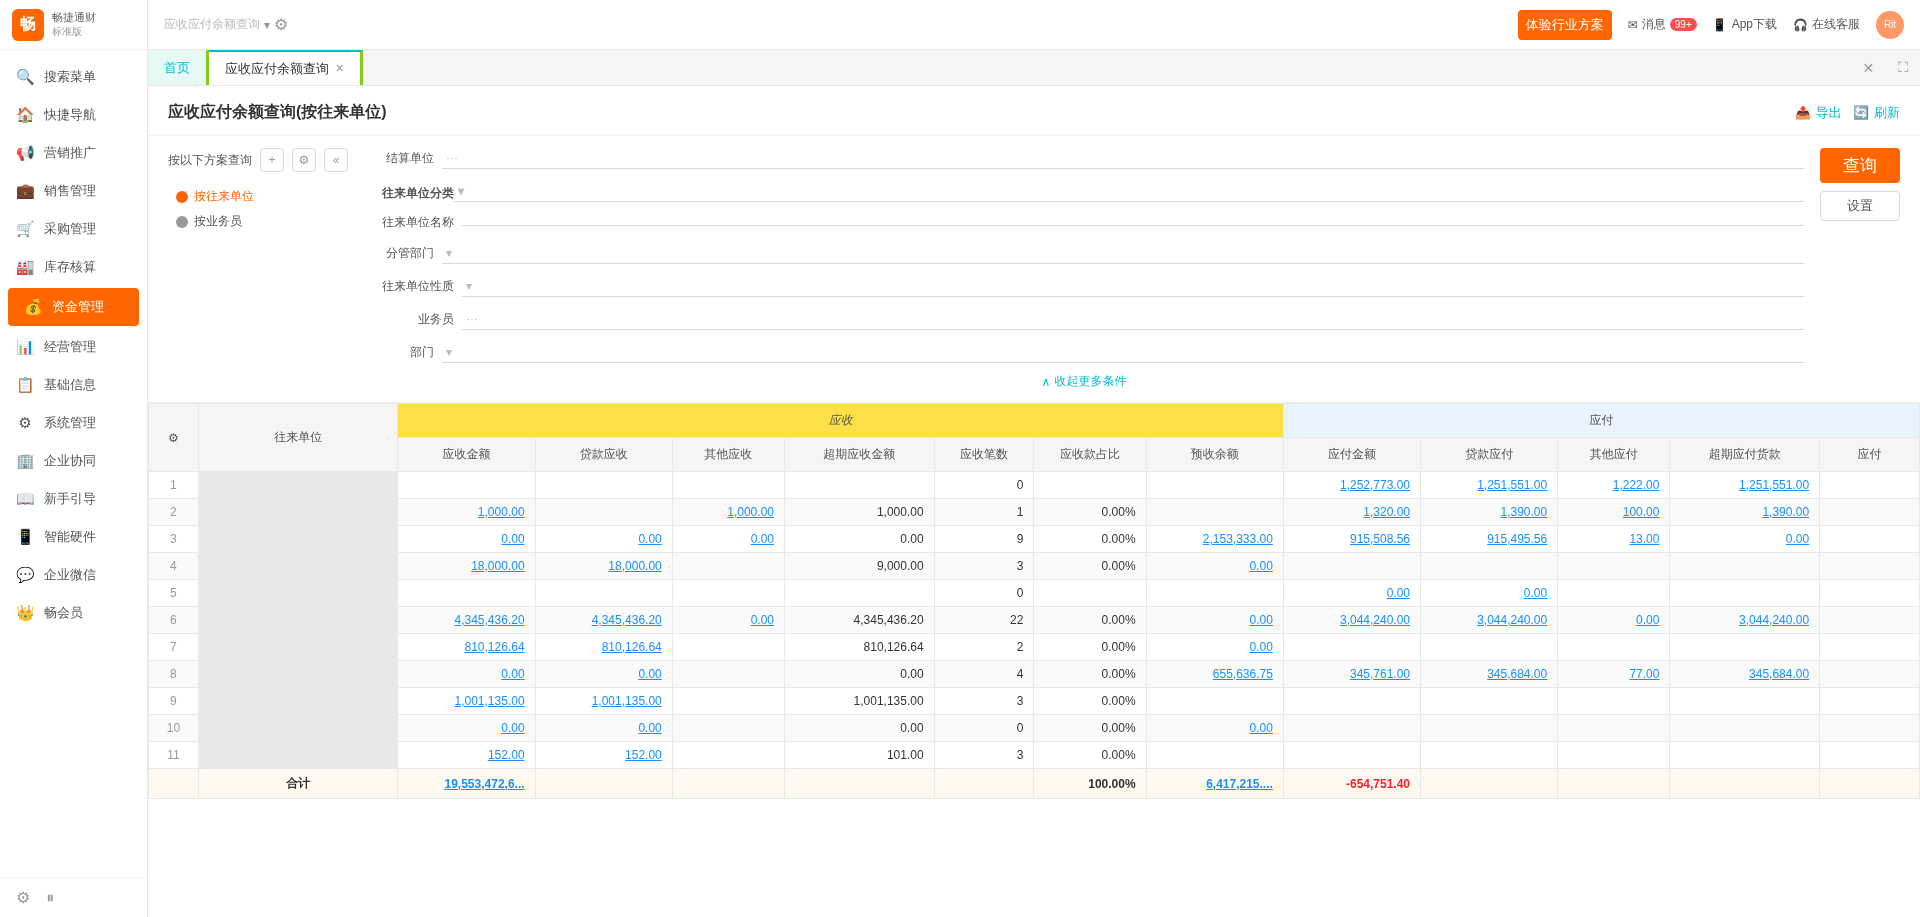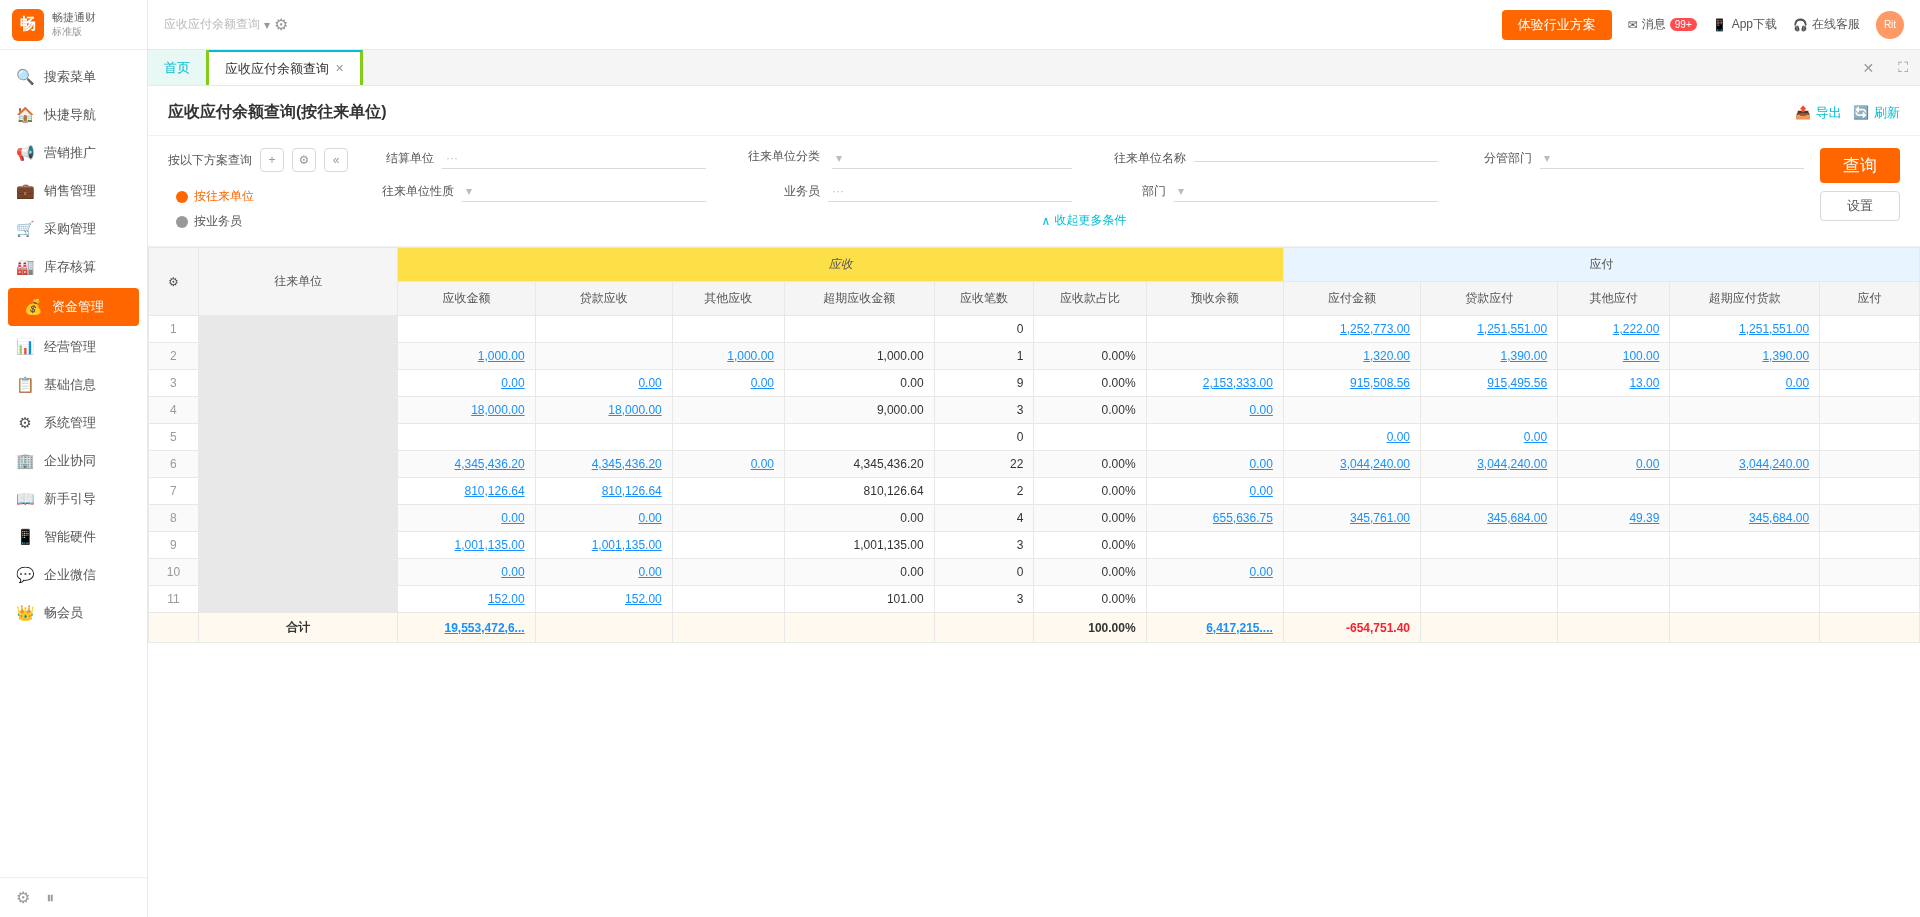--- a/index.html
+++ b/index.html
@@ -41,21 +41,21 @@
     .header {
       position: fixed; left: 148px; top: 0; right: 0; height: 50px;
       background: #fff; border-bottom: 1px solid #e8e8e8;
       display: flex; align-items: center; padding: 0 16px;
       z-index: 100;
     }
     .header-breadcrumb { display: flex; align-items: center; gap: 4px; color: #999; font-size: 12px; flex: 1; }
     .header-actions { display: flex; align-items: center; gap: 16px; }
     .header-btn-orange {
       background: #ff6600; color: #fff; border: none; border-radius: 4px;
-      padding: 6px 16px; cursor: pointer; font-size: 13px;
+      padding: 6px 8px; cursor: pointer; font-size: 13px;
     }
     .header-action-item { display: flex; align-items: center; gap: 4px; color: #555; cursor: pointer; font-size: 12px; }
     .badge {
       background: #ff4d4f; color: #fff; border-radius: 10px;
       font-size: 10px; padding: 1px 5px; min-width: 16px; text-align: center;
     }
     .gear-icon { color: #999; cursor: pointer; font-size: 16px; }
     .user-avatar { width: 28px; height: 28px; background: #ddd; border-radius: 50%; }
 
     
@@ -296,29 +296,29 @@
           <span style="width:12px;height:12px;background:#ff6600;border-radius:50%;display:inline-block;"></span>
           <span>按往来单位</span>
         </div>
         <div class="scheme-option">
           <span style="width:12px;height:12px;background:#999;border-radius:50%;display:inline-block;"></span>
           <span>按业务员</span>
         </div>
       </div>
 
       <div style="flex:1;">
-        <div style="display:grid;grid-template-columns:1fr 1fr 1fr 1fr;gap:12px 24px;align-items:center;margin-bottom:10px;">
+        <div style="display:grid;grid-template-columns:1fr;gap:12px 24px;align-items:center;margin-bottom:10px;">
 
           <div style="display:flex;align-items:center;gap:8px;">
             <span style="color:#555;font-size:12px;white-space:nowrap;width:70px;text-align:right;">结算单位</span>
             <div class="field-input" style="flex:1;cursor:pointer;">
               <span style="color:#bbb;">···</span>
             </div>
           </div>
-          <div style="display:flex;align-items:flex-start;gap:12px;">
+          <div style="display:flex;align-items:flex-end;gap:0;font-weight:bold;">
             <span style="color:#555;font-size:12px;white-space:nowrap;width:90px;text-align:right;">往来单位分类</span>
             <div class="field-input" style="flex:1;cursor:pointer;">
               <span style="color:#bbb;">▾</span>
             </div>
           </div>
           <div style="display:flex;align-items:center;gap:8px;">
             <span style="color:#555;font-size:12px;white-space:nowrap;width:90px;text-align:right;">往来单位名称</span>
             <div class="field-input" style="flex:1;cursor:pointer;"></div>
           </div>
 
@@ -523,21 +523,21 @@
             <td style="background: rgb(232, 232, 232); color: rgb(232, 232, 232); border-radius: 3px;">████████</td>
             <td style="text-align: right; color: rgb(24, 144, 255); text-decoration: underline; cursor: pointer;">0.00</td>
             <td style="text-align: right; color: rgb(24, 144, 255); text-decoration: underline; cursor: pointer;">0.00</td>
             <td style="text-align: right;"></td>
             <td style="text-align: right;">0.00</td>
             <td style="text-align: right;">4</td>
             <td style="text-align: right;">0.00%</td>
             <td style="text-align: right; color: rgb(24, 144, 255); text-decoration: underline; cursor: pointer;">655,636.75</td>
             <td style="text-align: right; color: rgb(24, 144, 255); text-decoration: underline; cursor: pointer;">345,761.00</td>
             <td style="text-align: right; color: rgb(24, 144, 255); text-decoration: underline; cursor: pointer;">345,684.00</td>
-            <td style="text-align: right; color: rgb(24, 144, 255); text-decoration: underline; cursor: pointer;">49.39</td>
+            <td style="text-align: right; color: rgb(24, 144, 255); text-decoration: underline; cursor: pointer;">77.00</td>
             <td style="text-align: right; color: rgb(24, 144, 255); text-decoration: underline; cursor: pointer;">345,684.00</td>
             <td style="text-align: right;"></td>
           </tr>
           <tr style="background: rgb(255, 255, 255);">
             <td style="color: rgb(153, 153, 153); text-align: center;">9</td>
             <td style="background: rgb(232, 232, 232); color: rgb(232, 232, 232); border-radius: 3px;">████████</td>
             <td style="text-align: right; color: rgb(24, 144, 255); text-decoration: underline; cursor: pointer;">1,001,135.00</td>
             <td style="text-align: right; color: rgb(24, 144, 255); text-decoration: underline; cursor: pointer;">1,001,135.00</td>
             <td style="text-align: right;"></td>
             <td style="text-align: right;">1,001,135.00</td>

